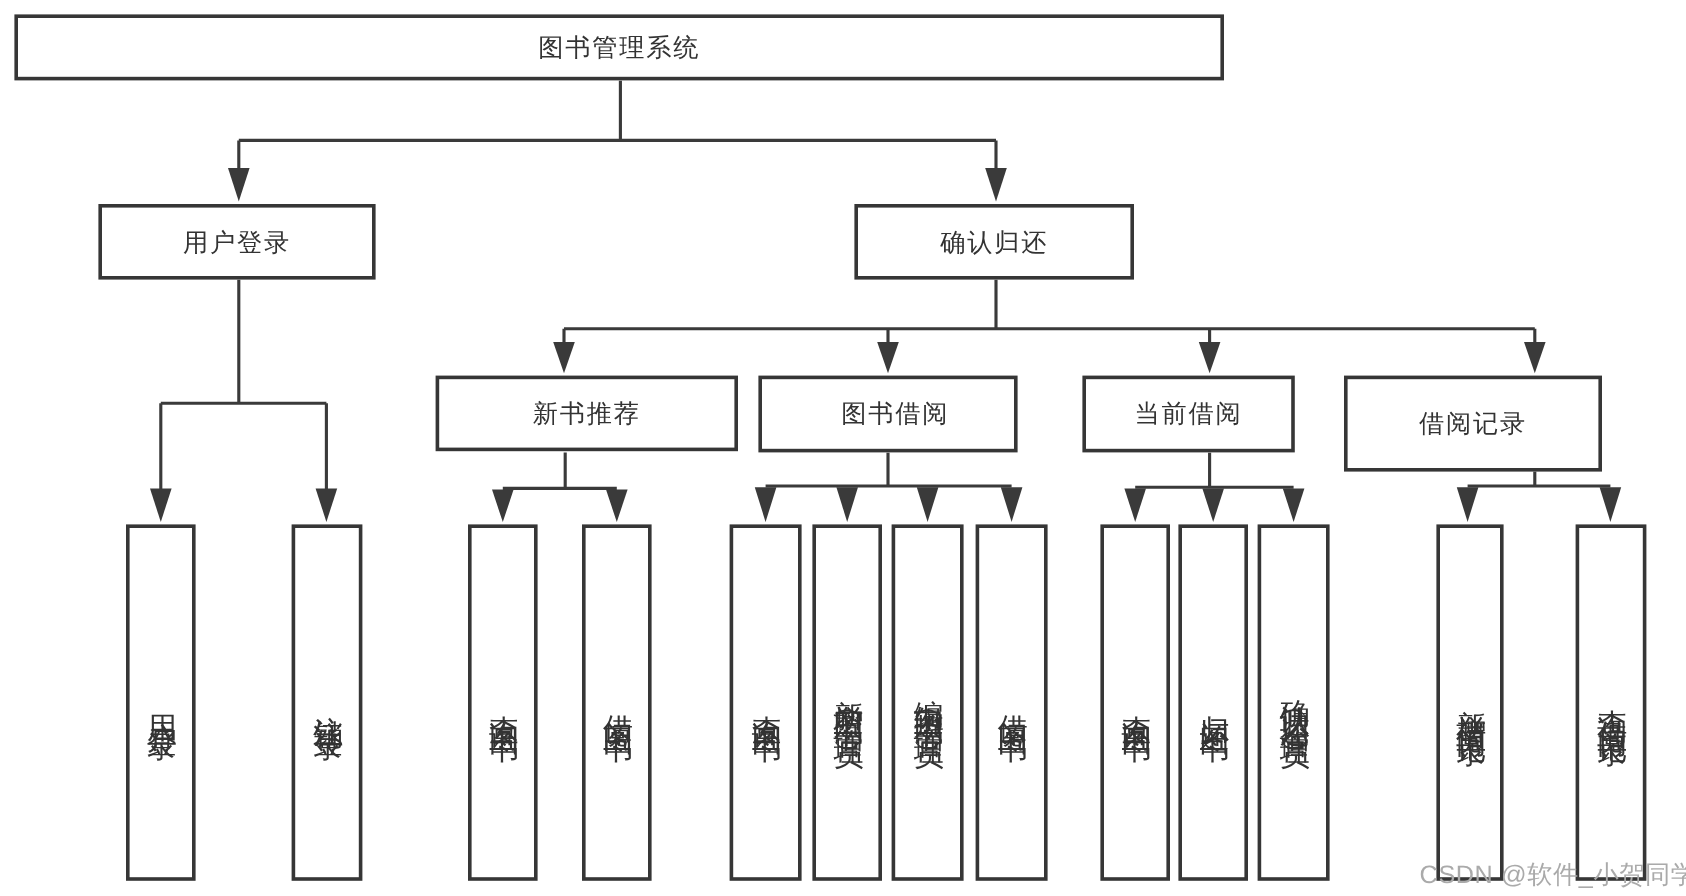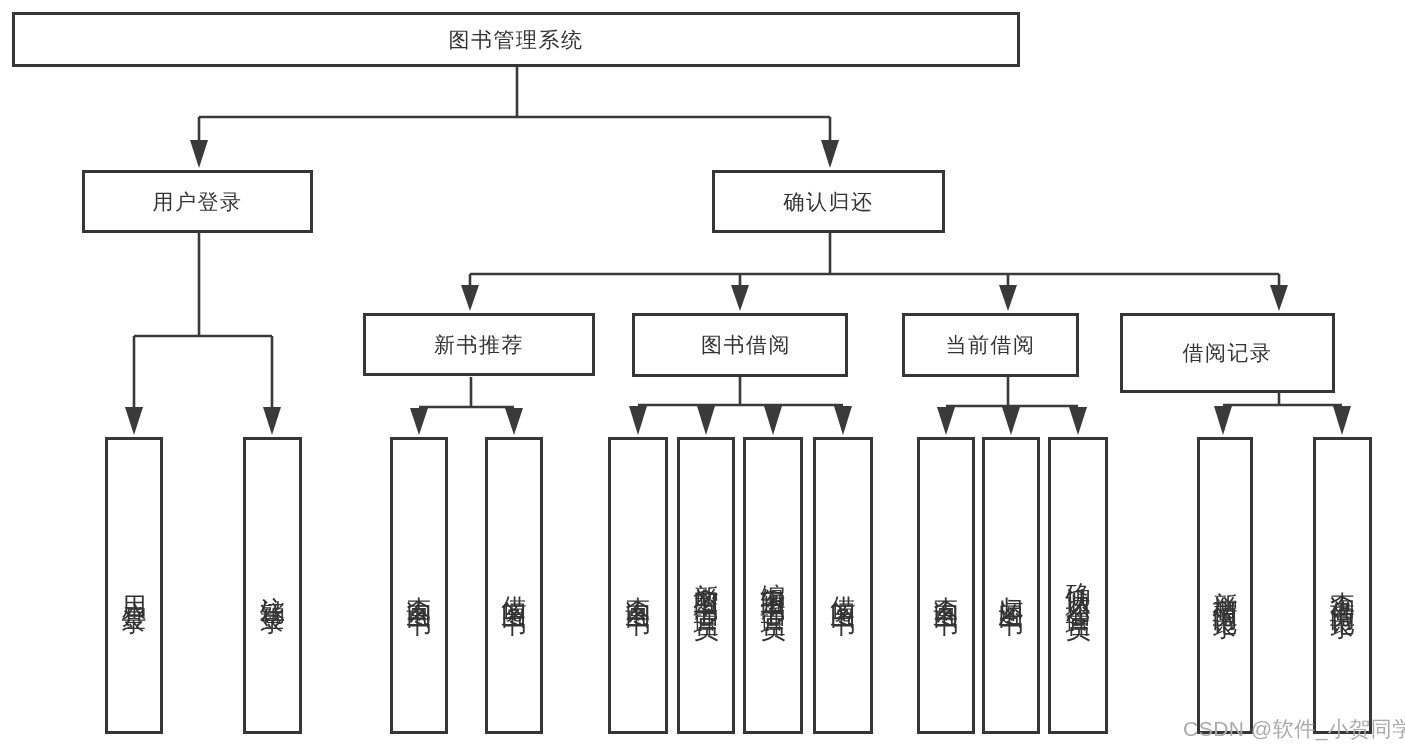--- a/index.html
+++ b/index.html
@@ -125,21 +125,21 @@
       <polygon points="1214,406 1232,406 1223,435"></polygon>
       <polygon points="1333,406 1351,406 1342,435"></polygon>
     </g>
   </svg>
 
   <div class="node" style="left:12px; top:12px; width:1008px; height:55px;">图书管理系统</div>
 
   <div class="node" style="left:82px; top:170px; width:231px; height:63px;">用户登录</div>
   <div class="node" style="left:712px; top:170px; width:233px; height:63px;">确认归还</div>
 
-  <div class="node" style="left:363px; top:313px; width:232px; height:63px;">新书推荐</div>
+  <div class="node" style="left:363px; top:313px; width:252px; height:63px;">新书推荐</div>
   <div class="node" style="left:632px; top:313px; width:216px; height:64px;padding-left:12px;">图书借阅</div>
   <div class="node" style="left:902px; top:313px; width:177px; height:64px;">当前借阅</div>
   <div class="node" style="left:1120px; top:313px; width:215px; height:80px;">借阅记录</div>
 
   <div class="vnode" style="left:105px; top:437px; width:58px; height:297px;">
     <span class="vtext">用户登录</span>
   </div>
   <div class="vnode" style="left:243px; top:437px; width:59px; height:297px;">
     <span class="vtext">注销登录</span>
   </div>

